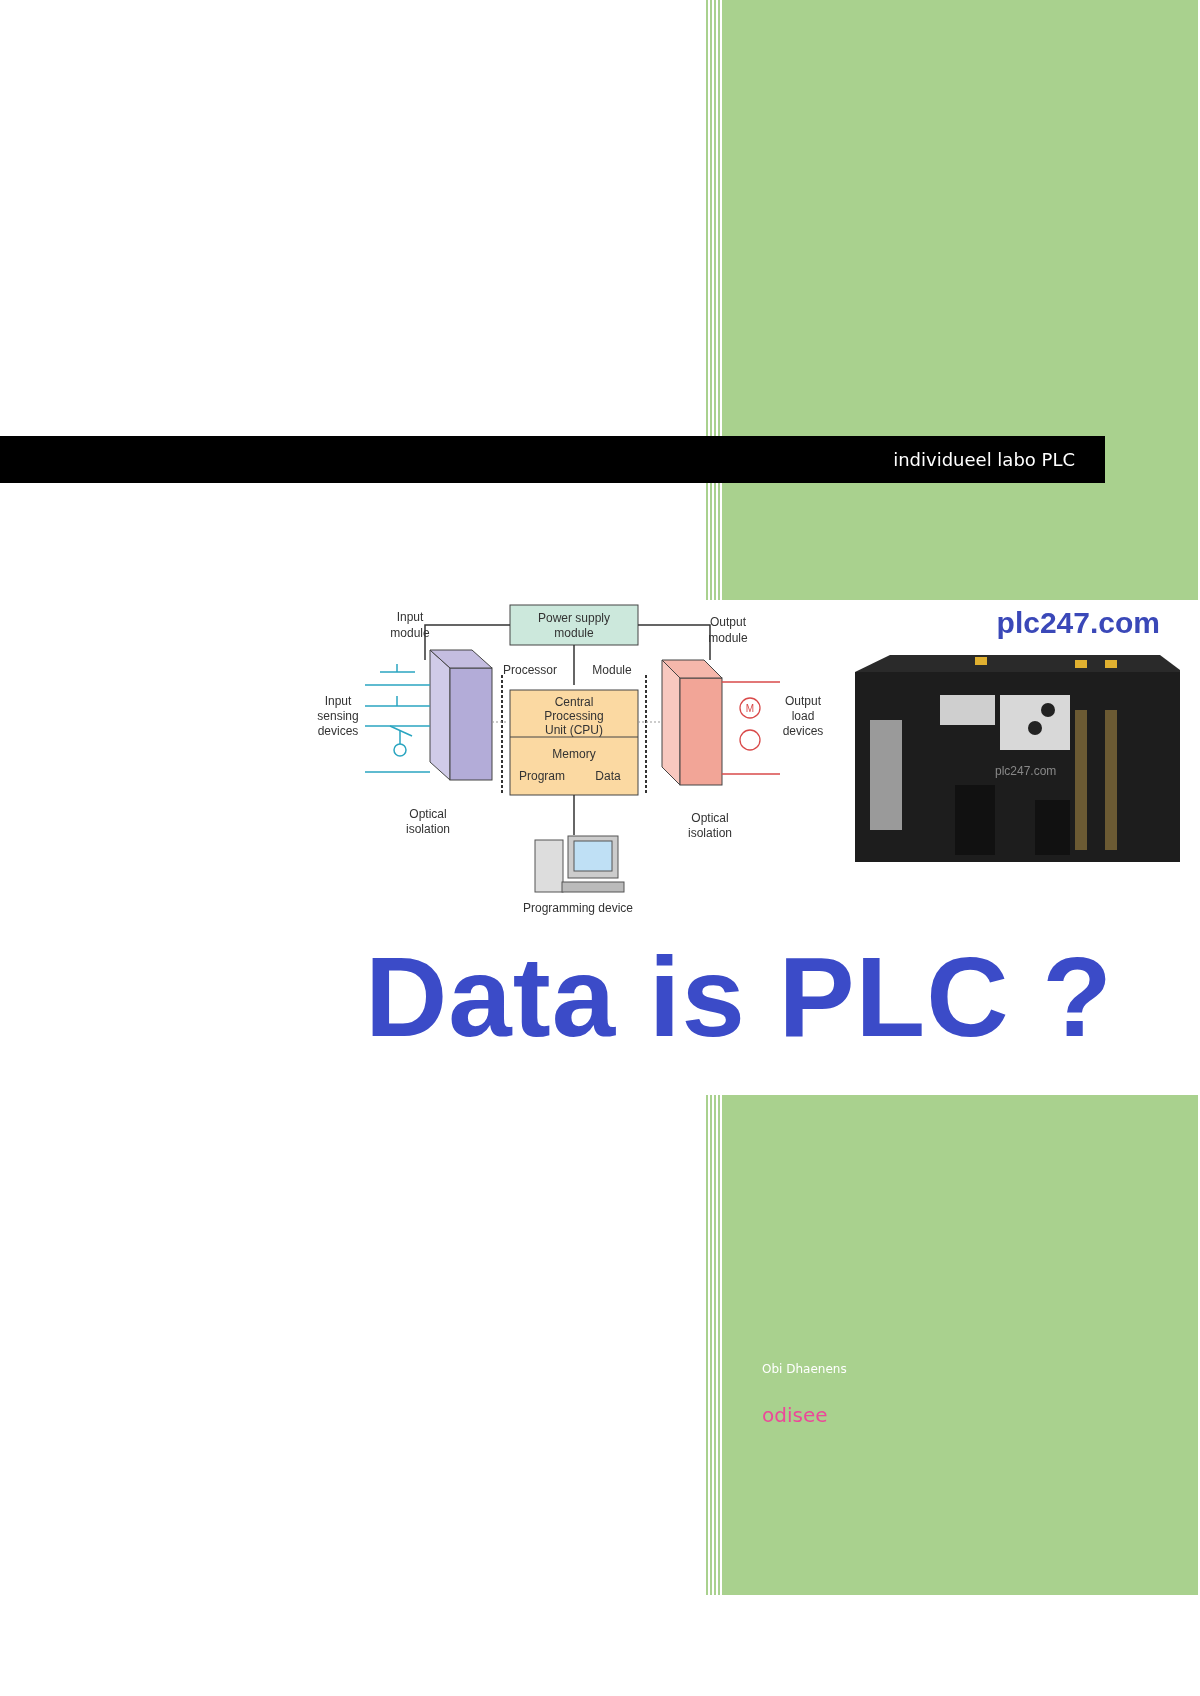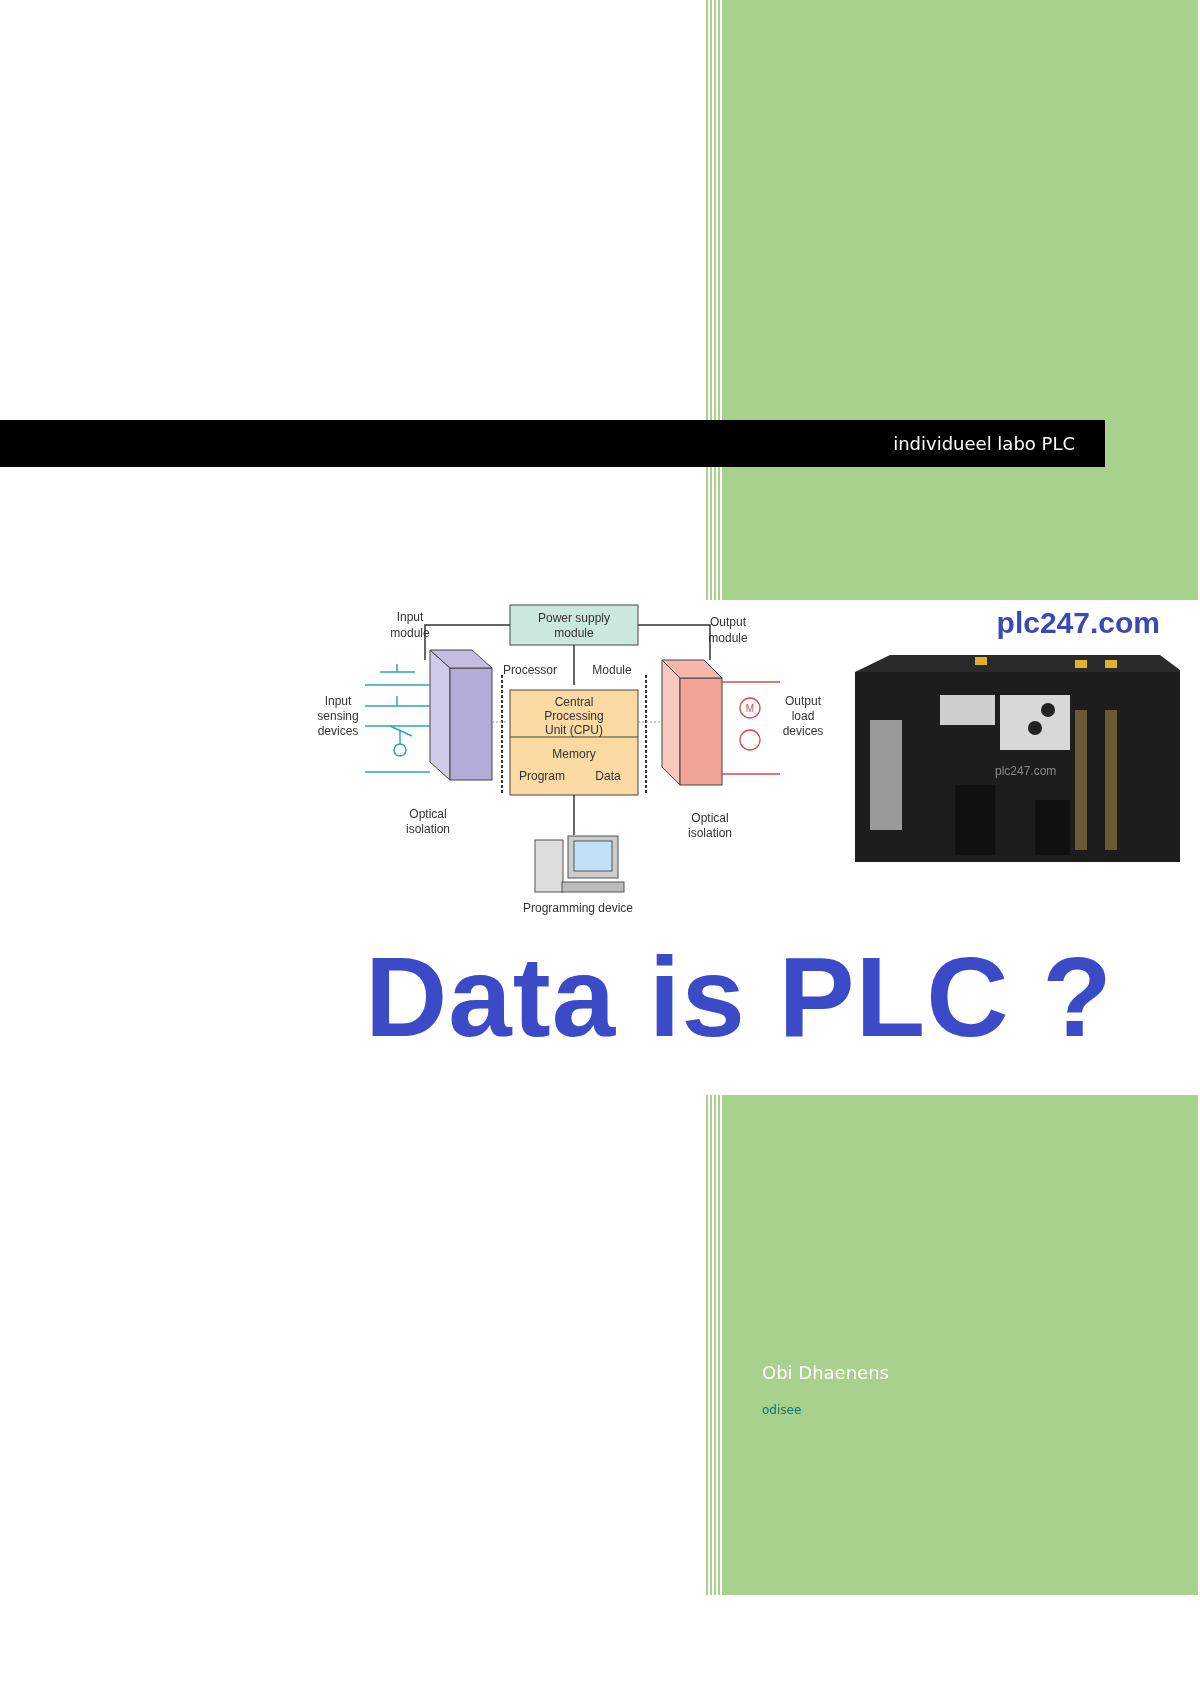--- a/index.html
+++ b/index.html
@@ -9,37 +9,37 @@
   }
   .green-block { position: absolute; background: #a9d18e; }
   .stripes { position: absolute; top: 0; bottom: 0; left: 0; width: 20px;
     background: repeating-linear-gradient(90deg, #a9d18e 0 2px, #ffffff 2px 4px);
   }
   .upper { left: 706px; top: 0; width: 492px; height: 600px; }
   .lower { left: 706px; top: 1095px; width: 492px; height: 500px; }
   .solid { position: absolute; left: 18px; right: 0; top: 0; bottom: 0; background: #a9d18e; }
 
   .title-bar {
-    position: absolute; left: 0; top: 420px; width: 1105px; height: 47px;
+    position: absolute; left: 0; top: 436px; width: 1105px; height: 47px;
     background: #000; color: #fff; display: flex; align-items: center; justify-content: flex-end;
   }
   .title-bar span { font-family: "DejaVu Sans", sans-serif; font-size: 18px; margin-right: 30px; }
 
   .figure { position: absolute; left: 300px; top: 600px; width: 880px; height: 330px; background:#fff; }
   .figure svg { width: 100%; height: 100%; }
   .site-label { position: absolute; right: 20px; top: 6px; font-family: "Liberation Sans", sans-serif;
     font-weight: bold; font-size: 30px; color: #3a48b8; }
 
   .headline {
     position: absolute; left: 365px; top: 940px; font-family: "Liberation Sans", sans-serif;
     font-weight: bold; font-size: 114px; color: #3b4bc8; letter-spacing: 1px; line-height: 1;
   }
 
-  .author { position: absolute; left: 762px; top: 1362px; color: #fff; font-family: "DejaVu Sans", sans-serif; font-size: 18px; }
-  .org { position: absolute; left: 762px; top: 1403px; color: #0f766e; font-family: "DejaVu Sans", sans-serif; font-size: 12px; text-align: right; }
+  .author { position: absolute; left: 762px; top: 1362px; color: #fff; font-family: "DejaVu Sans", sans-serif; font-size: 12px; }
+  .org { position: absolute; left: 762px; top: 1403px; color: #ec4899; font-family: "DejaVu Sans", sans-serif; font-size: 20px; text-align: right; }
 </style>
 </head>
 <body>
 
 <div class="green-block upper">
   <div class="stripes"></div>
   <div class="solid"></div>
 </div>
 
 <div class="title-bar">

